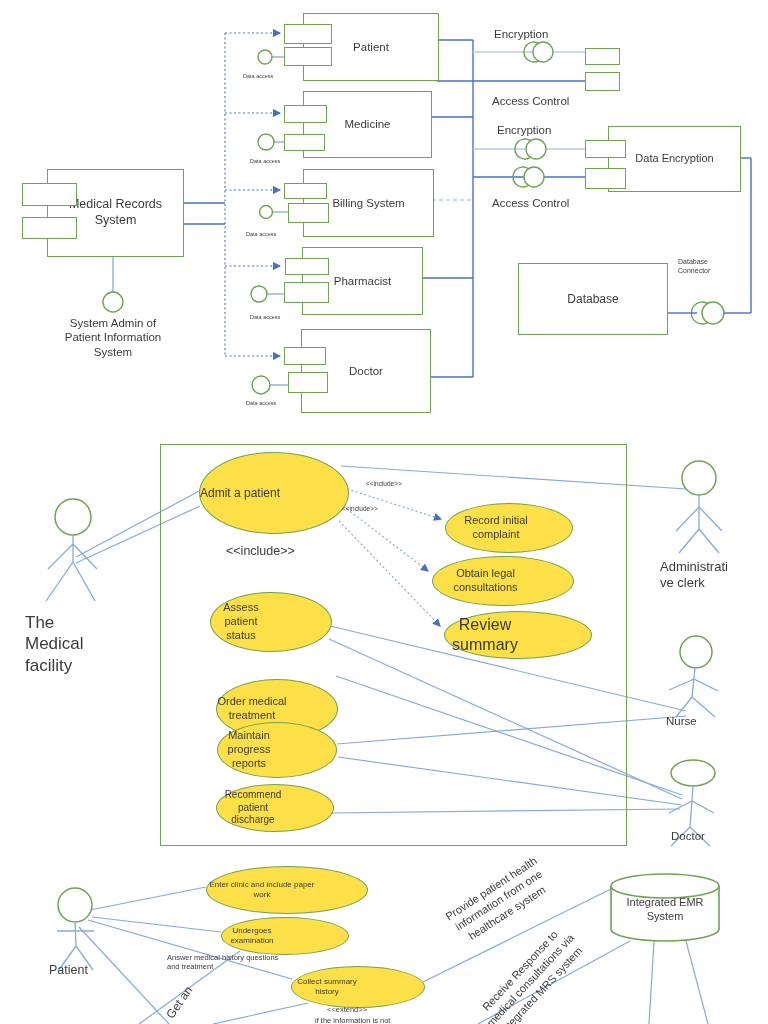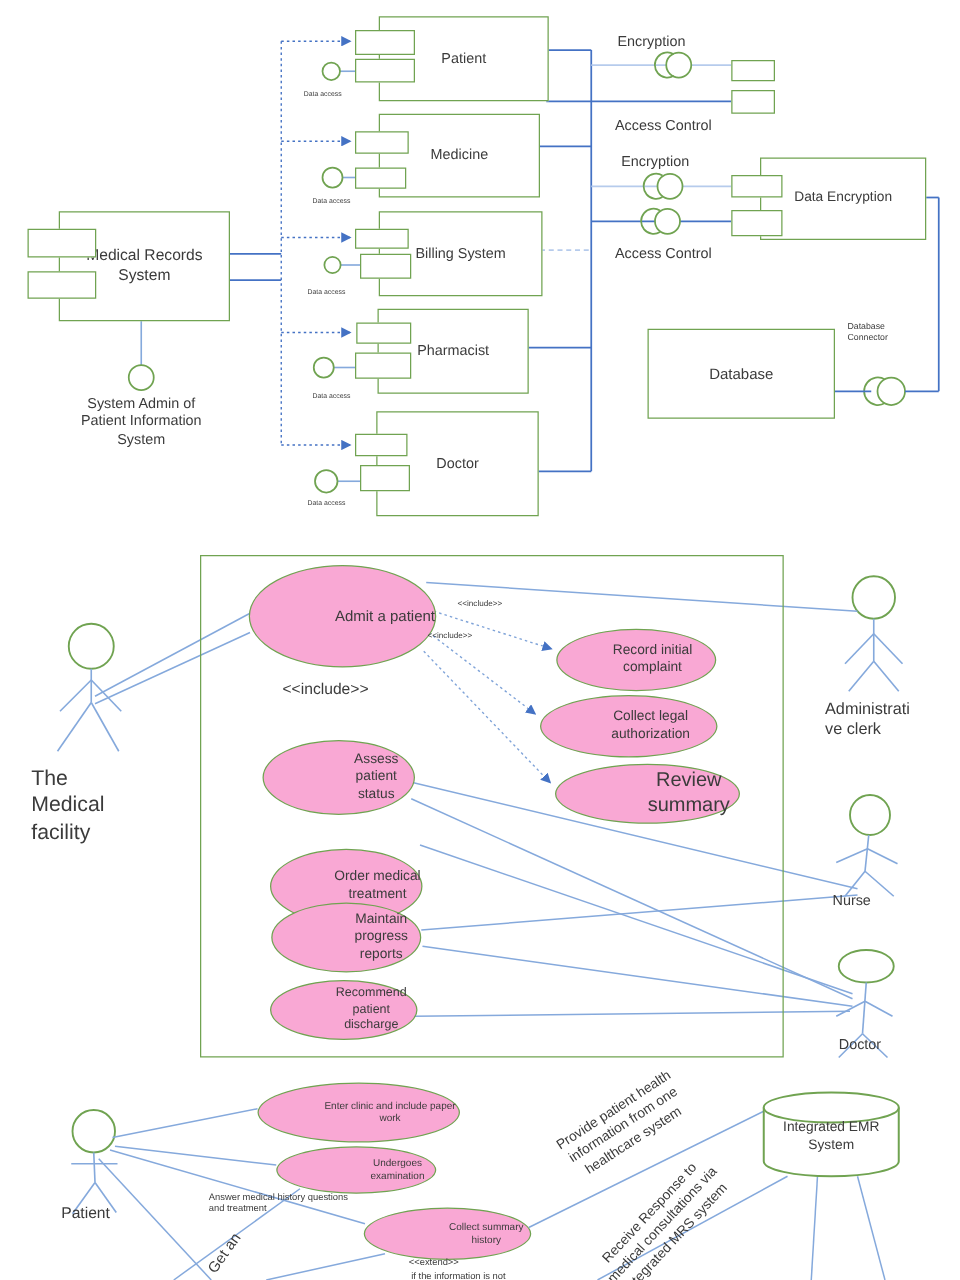--- a/index.html
+++ b/index.html
@@ -2,22 +2,22 @@
 <html><head>
 <meta charset="utf-8">
 <style>
   html,body{margin:0;padding:0;background:#fff;}
   #canvas{position:relative;width:768px;height:1024px;background:#fff;overflow:hidden;
           font-family:"Liberation Sans",sans-serif;color:#3b3b3b;}
   .abs{position:absolute;}
   svg.layer{position:absolute;left:0;top:0;z-index:1;}
   .box{border:1.6px solid #70a351;background:#fff;z-index:2;}
   .port{border:1.4px solid #70a351;background:#fff;z-index:3;}
-  .ellipse{border:1.6px solid #70a351;border-radius:50%;background:#f9a8d4;z-index:2;
-           display:flex;align-items:center;justify-content:flex-end;text-align:center;line-height:1.15;}
+  .ellipse{border:1.6px solid #70a351;border-radius:50%;background:#fde047;z-index:2;
+           display:flex;align-items:center;justify-content:flex-start;text-align:center;line-height:1.15;}
   .lbl{z-index:4;line-height:1.25;}
   .ctr{display:flex;align-items:center;justify-content:center;text-align:center;}
   .boundary{border:1.8px solid #70a351;background:transparent;z-index:2;}
   .rot{transform-origin:center center;z-index:4;text-align:center;line-height:1.3;}
 </style>
 </head>
 <body>
 
 <div id="canvas">
 
@@ -246,21 +246,21 @@
   <div class="abs lbl" style="left:666px;top:714px;width:44px;font-size:11.5px;">Nurse</div>
   <div class="abs lbl" style="left:671px;top:829px;width:48px;font-size:11.5px;">Doctor</div>
 
   <div class="abs ellipse" style="left:199px;top:452px;width:148px;height:80px;font-size:12px;">
     <span class="lbl">Admit a patient</span>
   </div>
   <div class="abs ellipse" style="left:445px;top:503px;width:126px;height:48px;font-size:11px;">
     <span class="lbl" style="width:100px;">Record initial complaint</span>
   </div>
   <div class="abs ellipse" style="left:432px;top:556px;width:140px;height:48px;font-size:11px;">
-    <span class="lbl" style="width:105px;">Collect legal authorization</span>
+    <span class="lbl" style="width:105px;">Obtain legal consultations</span>
   </div>
   <div class="abs ellipse" style="left:444px;top:611px;width:146px;height:46px;font-size:16px;">
     <span class="lbl" style="width:80px;">Review summary</span>
   </div>
   <div class="abs ellipse" style="left:210px;top:592px;width:120px;height:58px;font-size:11px;">
     <span class="lbl" style="width:60px;">Assess patient status</span>
   </div>
   <div class="abs ellipse" style="left:216px;top:679px;width:120px;height:58px;font-size:11px;">
     <span class="lbl" style="width:70px;">Order medical treatment</span>
   </div>
@@ -282,21 +282,21 @@
   </div>
   <div class="abs ellipse" style="left:221px;top:917px;width:126px;height:36px;font-size:8px;">
     <span class="lbl" style="width:60px;">Undergoes examination</span>
   </div>
   <div class="abs ellipse" style="left:291px;top:966px;width:132px;height:40px;font-size:8px;">
     <span class="lbl" style="width:70px;">Collect summary history</span>
   </div>
 
   <div class="abs lbl" style="left:167px;top:953px;width:112px;font-size:7.5px;">Answer medical history questions and treatment</div>
   <div class="abs lbl" style="left:327px;top:1005px;width:70px;font-size:7.5px;">&lt;&lt;extend&gt;&gt;</div>
-  <div class="abs lbl" style="left:329px;top:1016px;width:100px;font-size:7.5px;">if the information is not</div>
+  <div class="abs lbl" style="left:315px;top:1016px;width:100px;font-size:7.5px;">if the information is not</div>
 
   <div class="abs rot lbl" style="left:150px;top:995px;width:60px;font-size:12px;transform:rotate(-55deg);">Get an</div>
   <div class="abs rot lbl" style="left:433px;top:879px;width:132px;font-size:11px;transform:rotate(-33deg);">Provide patient health information from one healthcare system</div>
   <div class="abs rot lbl" style="left:458px;top:959px;width:145px;font-size:11px;transform:rotate(-47deg);">Receive Response to medical consultations via integrated MRS system</div>
 
   <div class="abs lbl ctr" style="left:613px;top:893px;width:104px;height:34px;font-size:11px;z-index:4;">Integrated EMR System</div>
 
 </div>
 
 </body></html>

